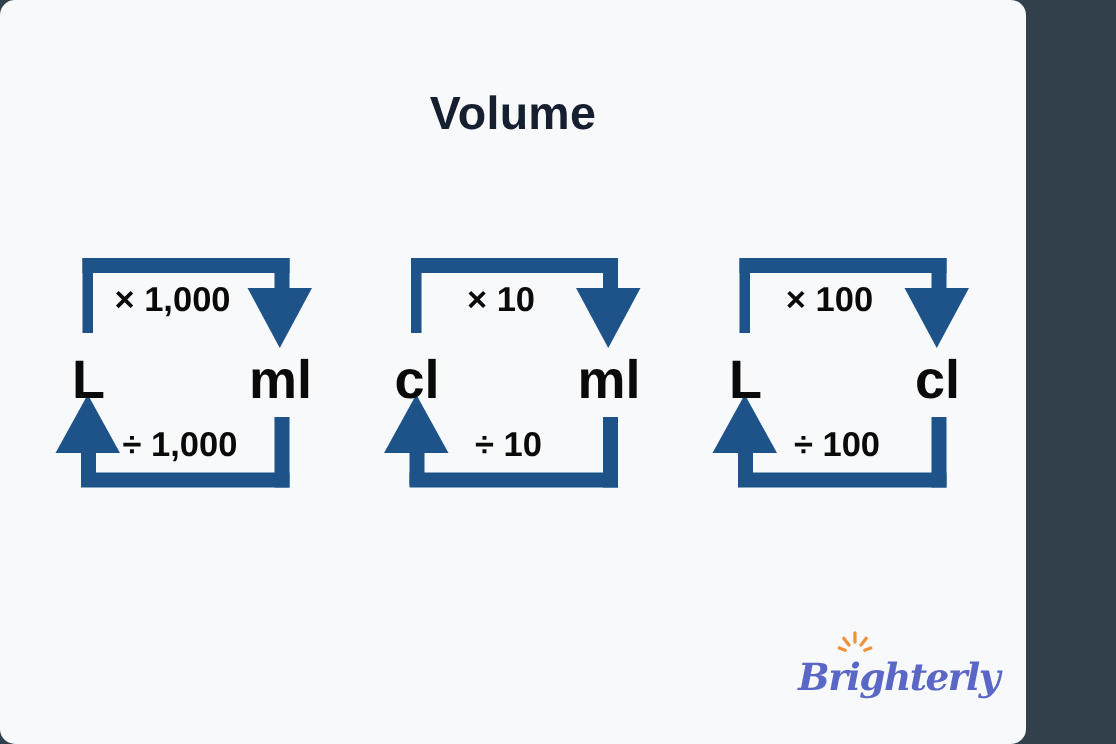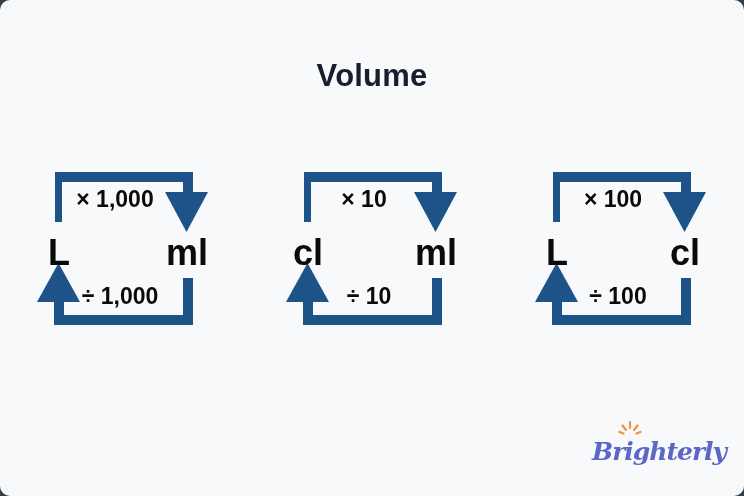--- a/index.html
+++ b/index.html
@@ -3,21 +3,21 @@
 <meta charset="utf-8">
 <style>
   html, body {
     margin: 0;
     padding: 0;
     background: #31404A;
     font-family: "Liberation Sans", sans-serif;
   }
   .card {
     position: relative;
-    width: 744px;
+    width: 684px;
     height: 496px;
     background: #F7F9FA;
     border-radius: 10px;
     overflow: hidden;
   }
   .title {
     margin-top: 58px;
     text-align: center;
     font-size: 31px;
     font-weight: bold;

